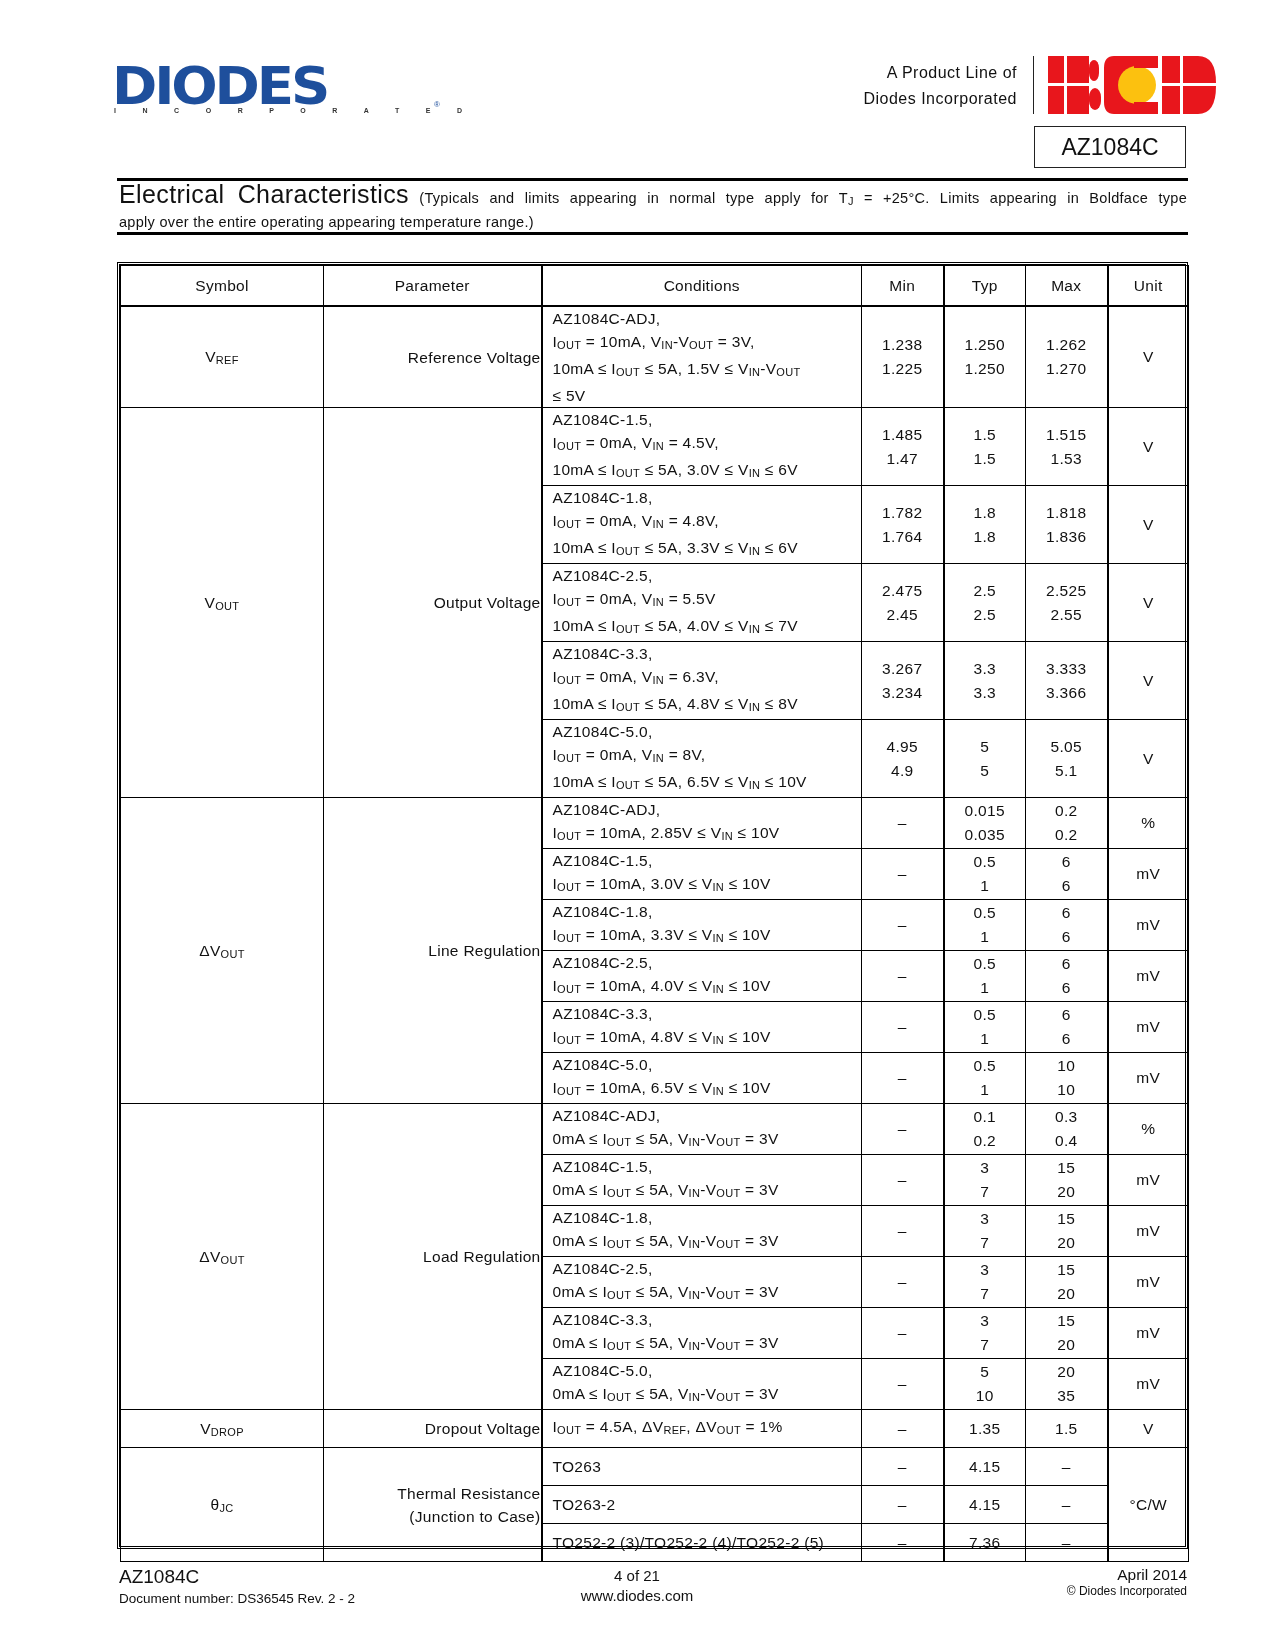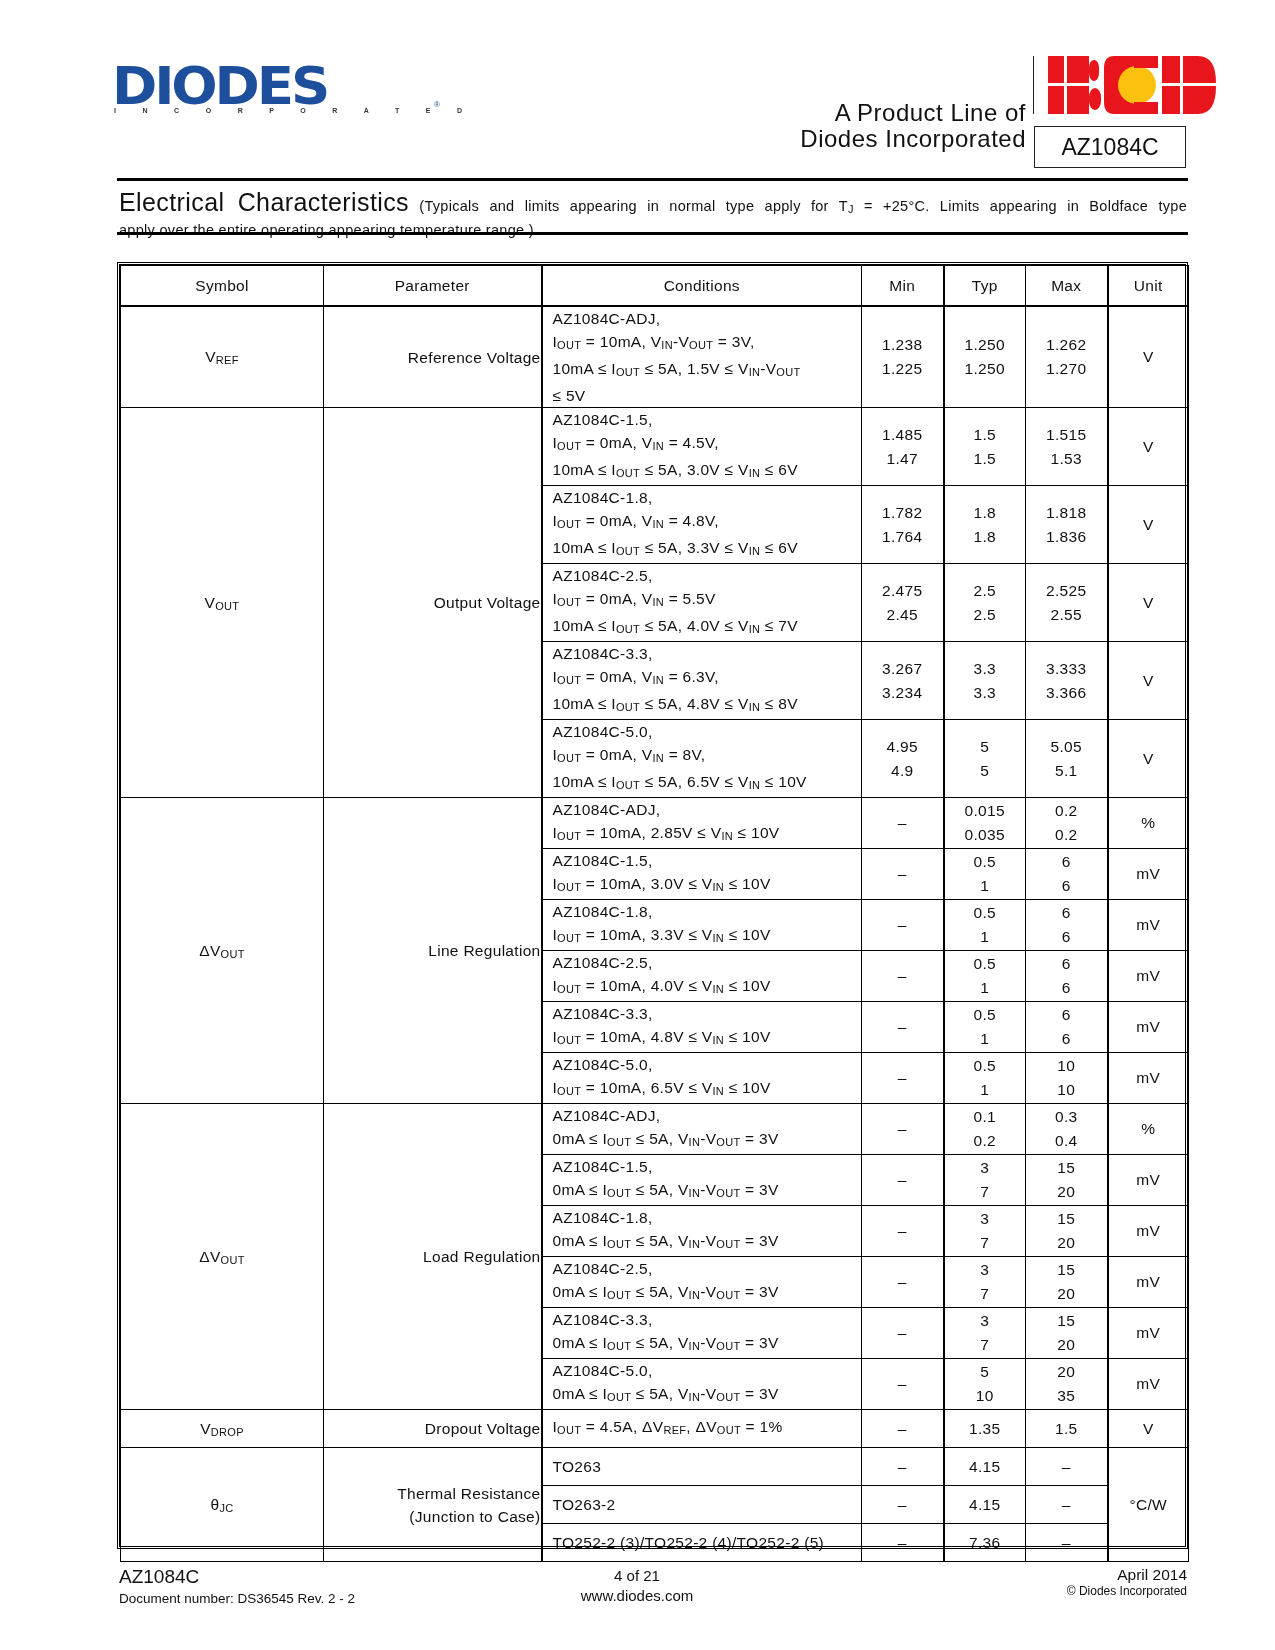--- a/index.html
+++ b/index.html
@@ -6,28 +6,28 @@
   body { width:1275px; height:1650px; position:relative; overflow:hidden;
          font-family:"Liberation Sans", "DejaVu Sans", sans-serif; color:#111; }
   .abs { position:absolute; }
 
   
   .logo-diodes { left:112px; top:60px; width:220px; height:60px; }
   .logo-word { position:absolute; left:0; top:0; font-family:"DejaVu Sans", sans-serif; font-weight:bold;
                font-size:52px; letter-spacing:-3px; color:#1e4f9c; line-height:52px; transform:scaleX(1.05); transform-origin:left; }
   .logo-reg { position:absolute; left:322px; top:40px; font-size:8px; color:#1e4f9c; }
   .logo-inc { position:absolute; left:2px; top:47px; font-size:7px; font-weight:bold; letter-spacing:12.3px; color:#333; white-space:nowrap; }
-  .product-line { right:249px; top:60px; text-align:right; font-size:24px; line-height:26px; letter-spacing:0.5px;margin-top:40px; }
+  .product-line { right:258px; top:60px; text-align:right; font-size:16px; line-height:26px; letter-spacing:0.5px; }
   .vsep { left:1033px; top:56px; width:1px; height:58px; background:#222; }
   .bcd { left:1048px; top:56px; width:170px; height:58px; }
   .part-box { left:1034px; top:126px; width:152px; height:42px; border:1.5px solid #222; box-sizing:border-box;
               font-size:23px; text-align:center; line-height:40px; }
 
   .rule-thick { left:117px; width:1071px; height:3px; background:#000; }
-  .section-title { left:119px; top:192px; width:1068px; font-size:14.5px; line-height:21px; letter-spacing:0.3px; }
+  .section-title { left:119px; top:184px; width:1068px; font-size:14.5px; line-height:21px; letter-spacing:0.3px; }
   .section-title .big { font-size:25px; letter-spacing:0.4px; }
   .section-title .just { text-align:justify; text-align-last:justify; display:block; }
 
   
   .tbl-wrap { left:117px; top:262px; width:1071px; height:1287px; border:3px double #000; box-sizing:border-box; }
   table.ec { border-collapse:collapse; width:100%; height:100%; table-layout:fixed; font-size:15.5px; letter-spacing:0.3px; }
   table.ec td, table.ec th { border:1px solid #000; padding:0; vertical-align:middle; font-weight:normal; }
   table.ec th { height:39px; text-align:center; border-bottom:2px solid #000; }
   .c { text-align:center; }
   .l { text-align:right; padding-left:10px !important; }

